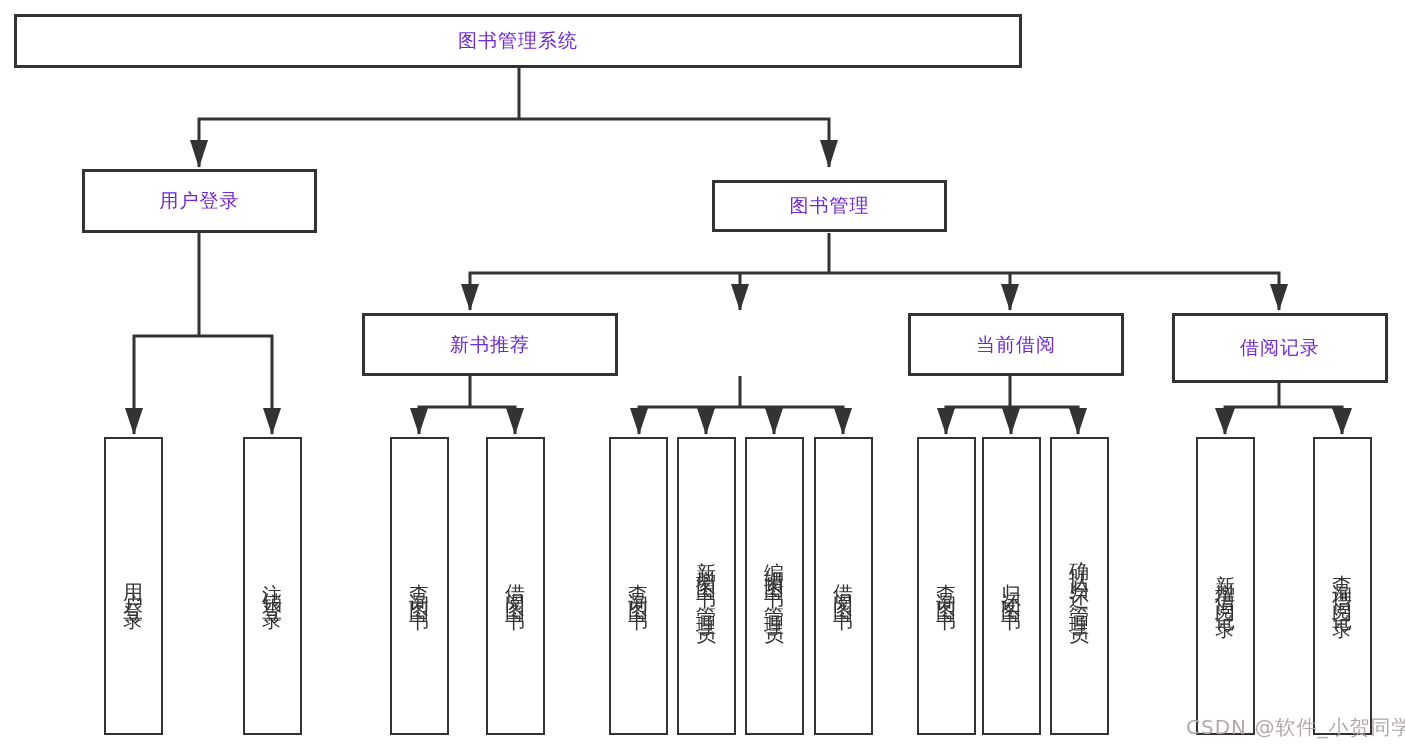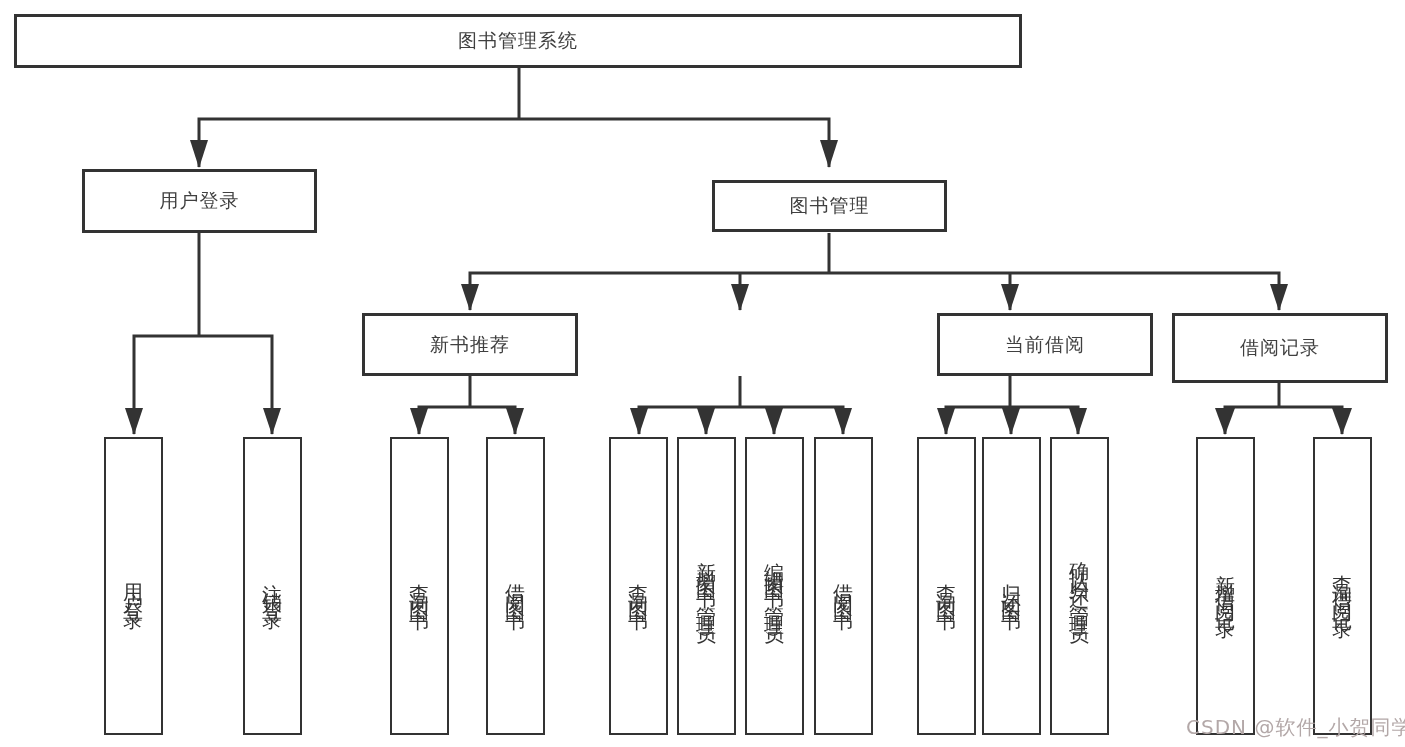--- a/index.html
+++ b/index.html
@@ -33,21 +33,21 @@
     position: absolute;
     box-sizing: border-box;
     background: #ffffff;
     border: 3px solid #333333;
     display: flex;
     align-items: center;
     justify-content: center;
     z-index: 2;
   }
   .node .label {
-    color: #404040;
+    color: #6d28d9;
     font-size: 19px;
     letter-spacing: 1px;
     white-space: nowrap;
   }
   .node.v {
     border-width: 2.5px;
   }
   .node.v .vlabel {
     writing-mode: vertical-rl;
     text-orientation: mixed;
@@ -127,24 +127,24 @@
     <span class="label">图书管理系统</span>
   </div>
 
   <div class="node h" style="left:82px; top:169px; width:235px; height:64px">
     <span class="label">用户登录</span>
   </div>
   <div class="node h" style="left:712px; top:180px; width:235px; height:52px">
     <span class="label">图书管理</span>
   </div>
 
-  <div class="node h" style="left:362px; top:313px; width:216px; height:63px">
+  <div class="node h" style="left:362px; top:313px; width:256px; height:63px">
     <span class="label">新书推荐</span>
   </div>
-  <div class="node h" style="left:937px; top:313px; width:216px; height:63px">
+  <div class="node h" style="left:908px; top:313px; width:216px; height:63px">
     <span class="label">当前借阅</span>
   </div>
   <div class="node h" style="left:1172px; top:313px; width:216px; height:70px">
     <span class="label">借阅记录</span>
   </div>
 
   <div class="node v" style="left:104px; top:437px; width:59px; height:298px">
     <span class="vlabel">用户登录</span>
   </div>
   <div class="node v" style="left:243px; top:437px; width:59px; height:298px">

